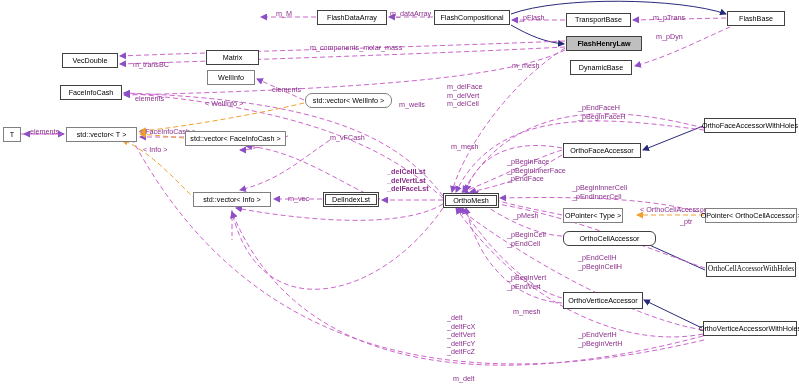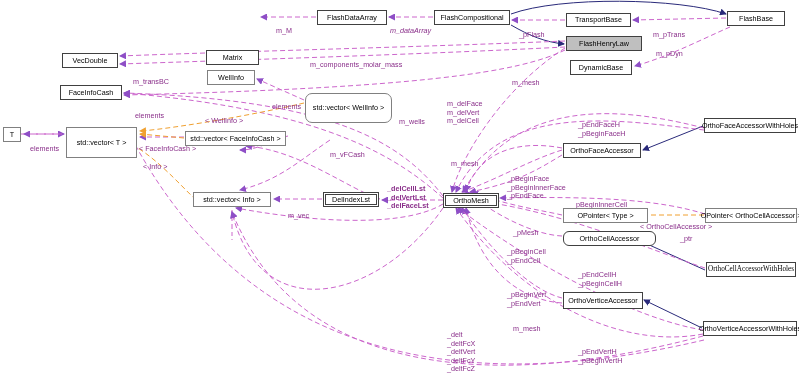--- a/index.html
+++ b/index.html
@@ -28,21 +28,20 @@
   .node.hl{background:#bfbfbf;border:1px solid #404040;}
   .node.dbl{border:1px solid #404040;box-shadow:0 0 0 1px #ffffff inset,0 0 0 2px #404040 inset;}
   .edge-label{
     position:absolute;
     font-size:7.2px;
     line-height:8.4px;
     color:#8a2f8a;
     white-space:pre;
     z-index:2;
     letter-spacing:0px;
-    margin-top:17px;
   }
   .edge-label.multi{line-height:8.6px;}
 </style>
 </head>
 <body>
 
 <div id="canvas">
 
   <svg class="edges" viewBox="0 0 799 390">
     <defs>
@@ -113,44 +112,44 @@
       <path d="M704,215 L637,215" marker-end="url(#ah-t)"></path>
     </g>
   </svg>
 
   <div id="nodes">
       <div class="node solid" style="left: 206px; top: 10px; width: 53px; height: 15px; margin-top: 40px;">Matrix</div>
       <div class="node solid" style="left: 317px; top: 10px; width: 70px; height: 15px;">FlashDataArray</div>
       <div class="node solid" style="left: 434px; top: 10px; width: 76px; height: 15px;">FlashCompositional</div>
       <div class="node solid" style="left: 566px; top: 13px; width: 65px; height: 14px;">TransportBase</div>
       <div class="node solid" style="left: 727px; top: 11px; width: 58px; height: 15px;">FlashBase</div>
-      <div class="node hl" style="left: 566px; top: 36px; width: 76px; height: 15px;">FlashHenryLaw</div>
+      <div class="node hl" style="left: 566px; top: 36px; width: 76px; height: 15px; font-weight: bold;">FlashHenryLaw</div>
       <div class="node solid" style="left: 570px; top: 60px; width: 62px; height: 15px;">DynamicBase</div>
       <div class="node solid" style="left: 62px; top: 53px; width: 56px; height: 15px;">VecDouble</div>
       <div class="node" style="left: 207px; top: 70px; width: 48px; height: 15px;">WellInfo</div>
       <div class="node solid" style="left: 60px; top: 85px; width: 62px; height: 15px;">FaceInfoCash</div>
-      <div class="node" style="left: 305px; top: 93px; width: 87px; height: 30px; border-radius: 7px;">std::vector&lt; WellInfo &gt;</div>
+      <div class="node" style="left: 305px; top: 93px; width: 87px; height: 15px; border-radius: 7px;">std::vector&lt; WellInfo &gt;</div>
       <div class="node" style="left: 3px; top: 127px; width: 18px; height: 15px;">T</div>
-      <div class="node" style="left: 66px; top: 127px; width: 71px; height: 31px;">std::vector&lt; T &gt;</div>
+      <div class="node" style="left: 66px; top: 127px; width: 71px; height: 15px;">std::vector&lt; T &gt;</div>
       <div class="node" style="left: 185px; top: 131px; width: 101px; height: 15px;">std::vector&lt; FaceInfoCash &gt;</div>
       <div class="node" style="left: 193px; top: 192px; width: 78px; height: 15px;">std::vector&lt; Info &gt;</div>
       <div class="node dbl" style="left: 323px; top: 192px; width: 56px; height: 15px;">DelIndexLst</div>
       <div class="node dbl" style="left: 443px; top: 193px; width: 56px; height: 15px;">OrthoMesh</div>
       <div class="node solid" style="left: 563px; top: 143px; width: 78px; height: 15px;">OrthoFaceAccessor</div>
       <div class="node solid" style="left: 704px; top: 118px; width: 92px; height: 15px;">OrthoFaceAccessorWithHoles</div>
-      <div class="node" style="left: 563px; top: 208px; width: 85px; height: 15px;">OPointer&lt; Type &gt;</div>
+      <div class="node" style="left: 563px; top: 208px; width: 60px; height: 15px;">OPointer&lt; Type &gt;</div>
       <div class="node" style="left: 705px; top: 208px; width: 92px; height: 15px;">OPointer&lt; OrthoCellAccessor &gt;</div>
       <div class="node solid" style="left: 563px; top: 231px; width: 93px; height: 15px; border-radius: 6px;">OrthoCellAccessor</div>
       <div class="node solid" style="left: 706px; top: 262px; width: 90px; height: 15px; font-family: Liberation Serif, serif;">OrthoCellAccessorWithHoles</div>
       <div class="node solid" style="left: 563px; top: 292px; width: 80px; height: 17px;">OrthoVerticeAccessor</div>
       <div class="node solid" style="left: 703px; top: 321px; width: 94px; height: 15px;">OrthoVerticeAccessorWithHoles</div>
     </div>
   <div id="labels">
       <div class="edge-label" style="left: 276px; top: 10px;">m_M</div>
-      <div class="edge-label" style="left: 390px; top: 10px; font-style: italic;">m_dataArray</div>
+      <div class="edge-label" style="left: 390px; top: 10px;">m_dataArray</div>
       <div class="edge-label" style="left: 519px; top: 14px;">_pFlash</div>
       <div class="edge-label" style="left: 653px; top: 14px;">m_pTrans</div>
       <div class="edge-label" style="left: 656px; top: 33px;">m_pDyn</div>
       <div class="edge-label" style="left: 310px; top: 44px;">m_components_molar_mass</div>
       <div class="edge-label" style="left: 133px; top: 61px;">m_transBC</div>
       <div class="edge-label" style="left: 512px; top: 62px;">m_mesh</div>
       <div class="edge-label" style="left: 272px; top: 86px;">elements</div>
       <div class="edge-label multi" style="left: 447px; top: 83px;">m_delFace
 m_delVert
 m_delCell</div>

